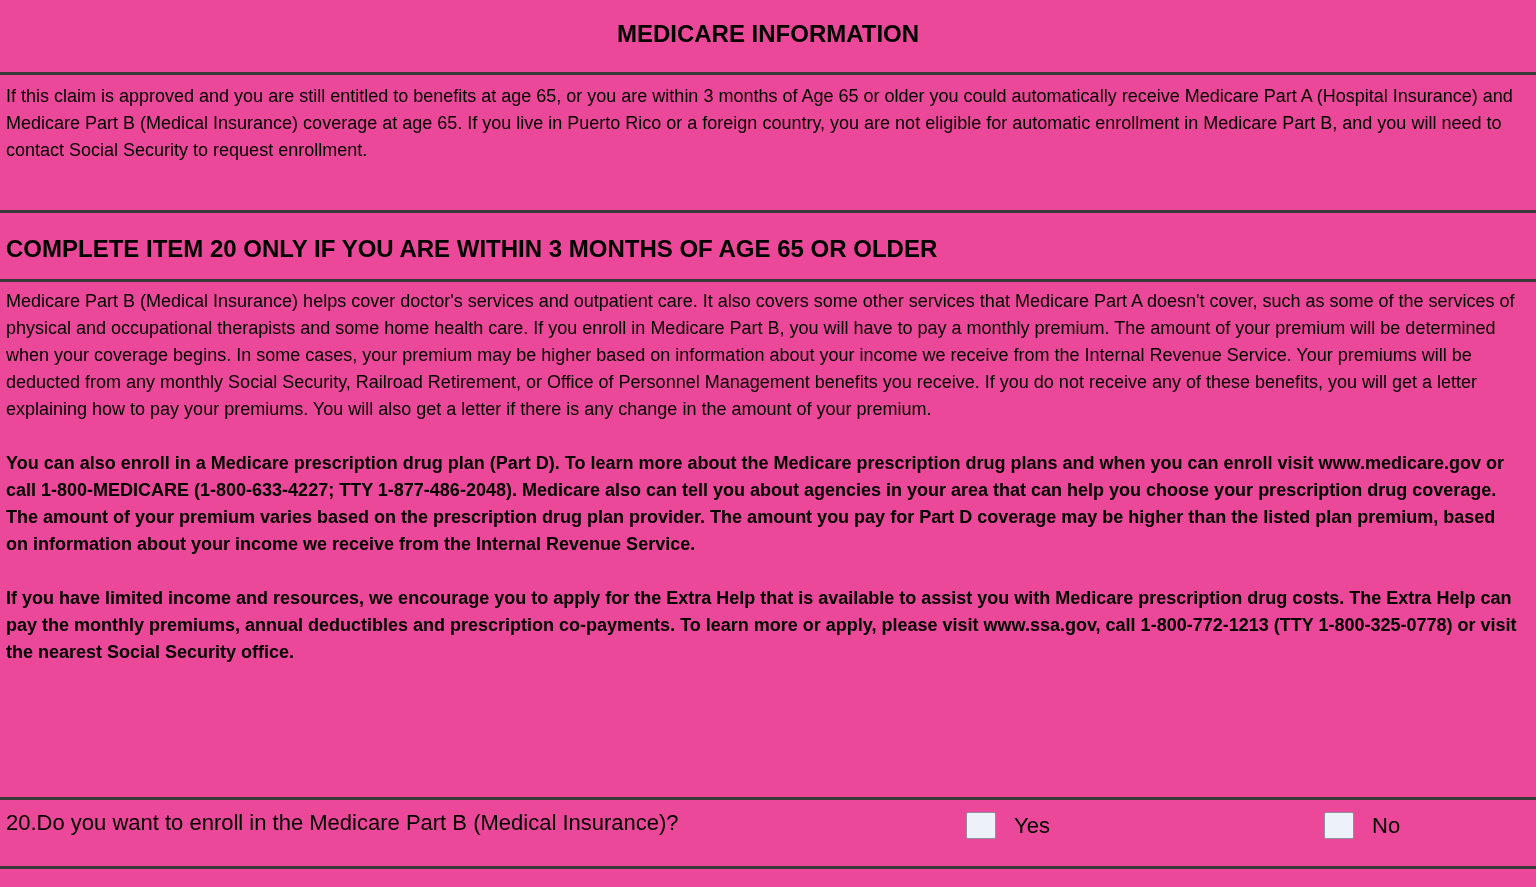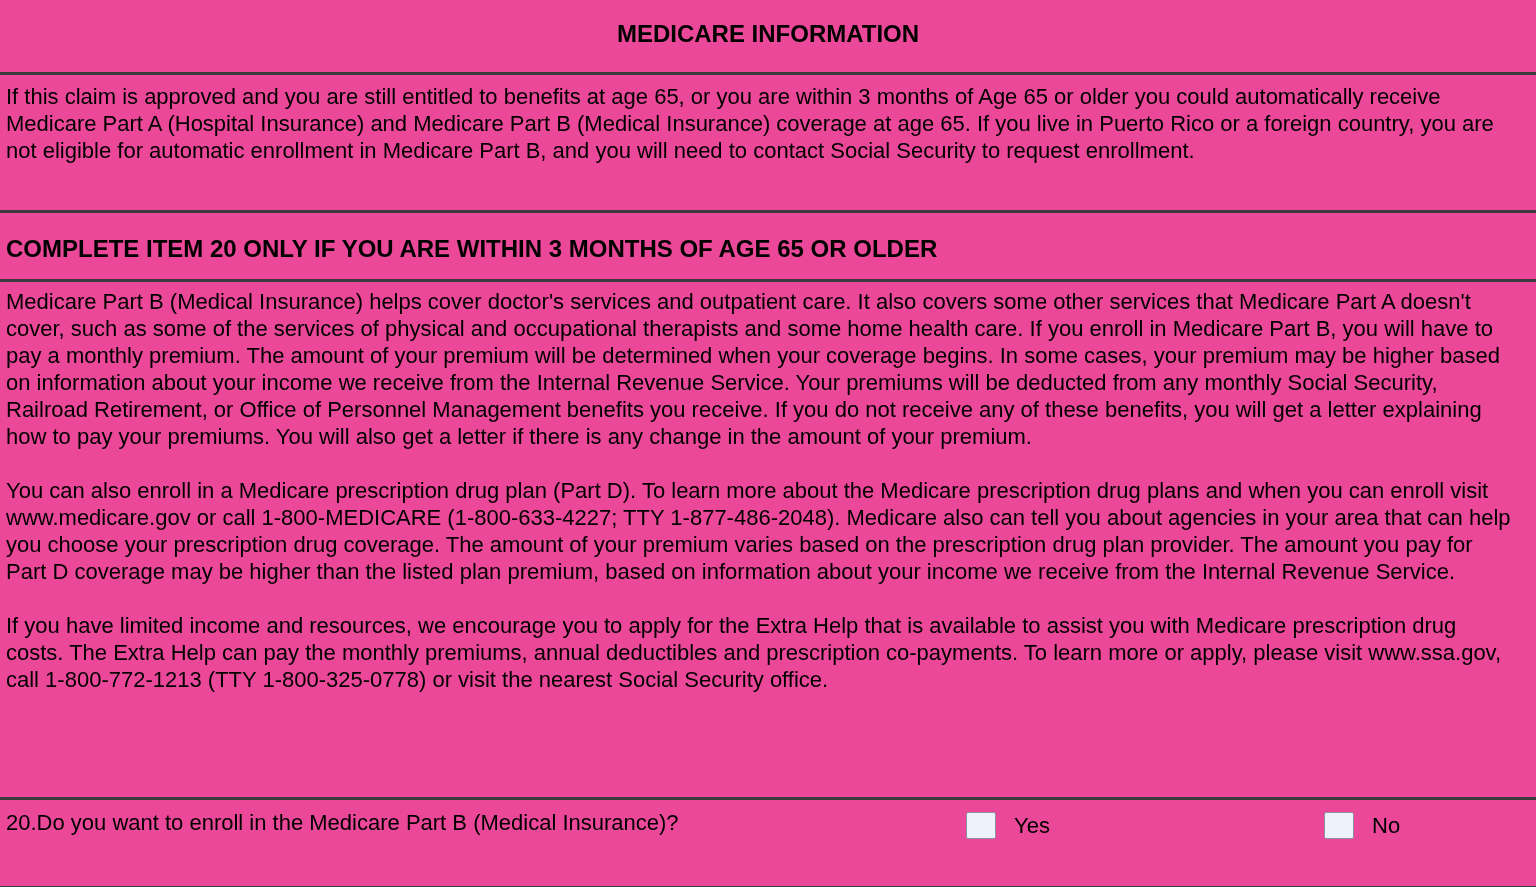--- a/index.html
+++ b/index.html
@@ -10,31 +10,31 @@
     font-family: "Liberation Sans", "DejaVu Sans", sans-serif;
     overflow: hidden;
   }
   .page { position: relative; width: 1536px; height: 887px; background: #ec4899; }
 
   .rule { height: 0; border-top: 3px solid #3a3a3a; }
 
   .band-title { height: 72px; padding-top: 20px; text-align: center; }
   .page-title { font-size: 24px; font-weight: bold; }
 
-  .body-text { font-size: 22px; line-height: 27px; }
+  .body-text { font-size: 18px; line-height: 27px; }
 
   .band-intro { height: 135px; padding: 8px 18px 0 6px; overflow: hidden; }
 
   .band-heading { height: 66px; padding: 22px 18px 0 6px; overflow: hidden; }
   .section-heading { font-size: 24px; font-weight: bold; }
 
   .band-body { height: 515px; padding: 6px 18px 0 6px; overflow: hidden; }
-  .band-body p + p { margin-top: 27px; }
+  .band-body p + p { margin-top: 27px; font-weight: bold; }
 
-  .band-question { position: relative; height: 86px; overflow: hidden; }
+  .band-question { position: relative; height: 66px; overflow: hidden; }
   .question-text { position: absolute; left: 6px; top: 9px; font-size: 22px; line-height: 27px; }
 
   .option { position: absolute; top: 12px; display: flex; align-items: center; gap: 8px; }
   .option-yes { left: 966px; }
   .option-no  { left: 1324px; }
   .checkbox {
     width: 30px; height: 27px;
     background: #edf1fa;
     border: 1.5px solid #8b919f;
     border-radius: 2px;

